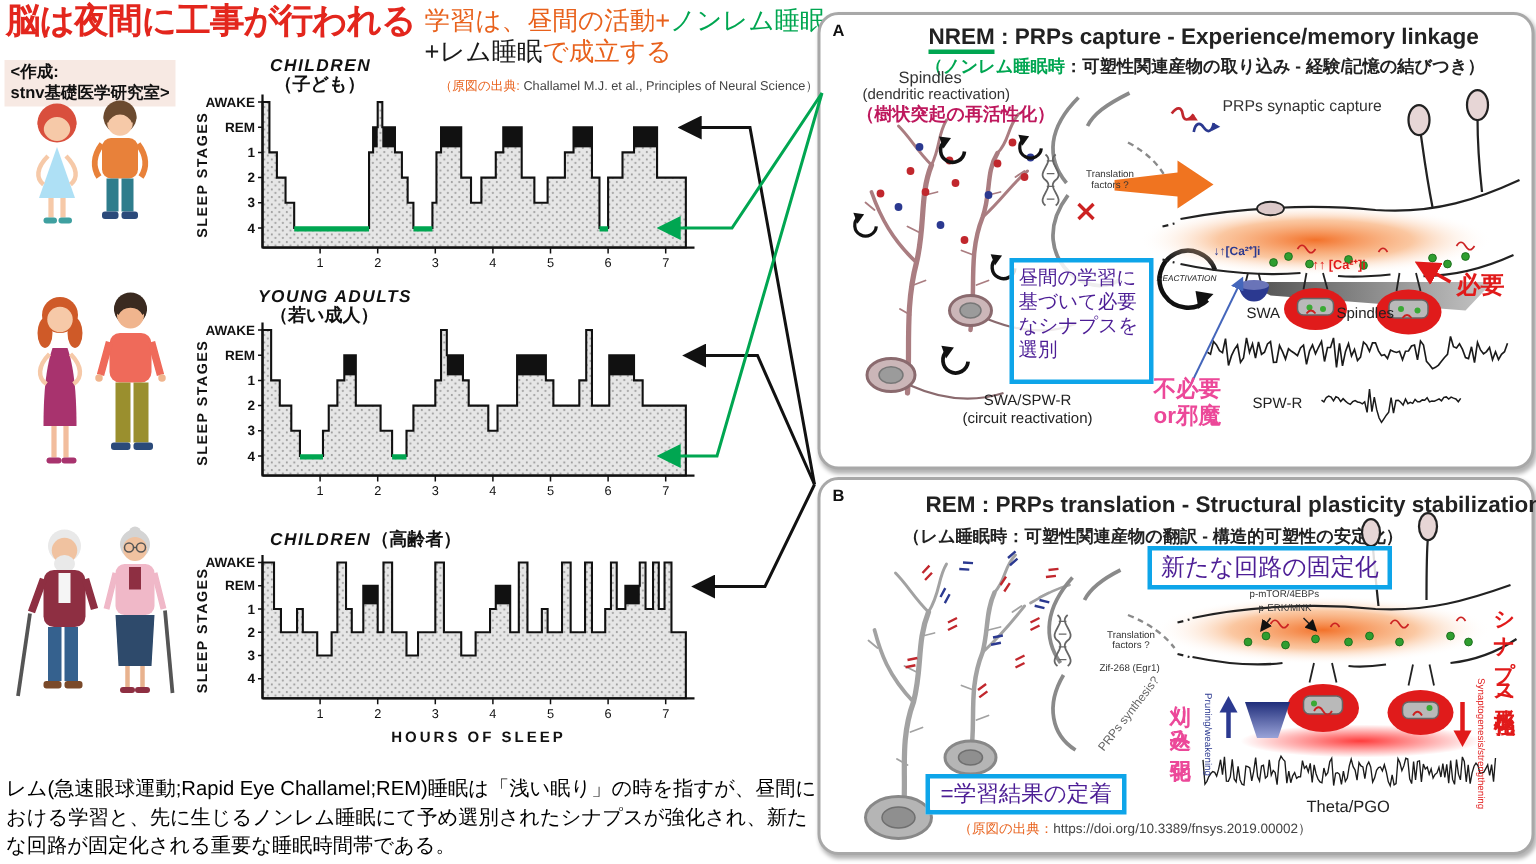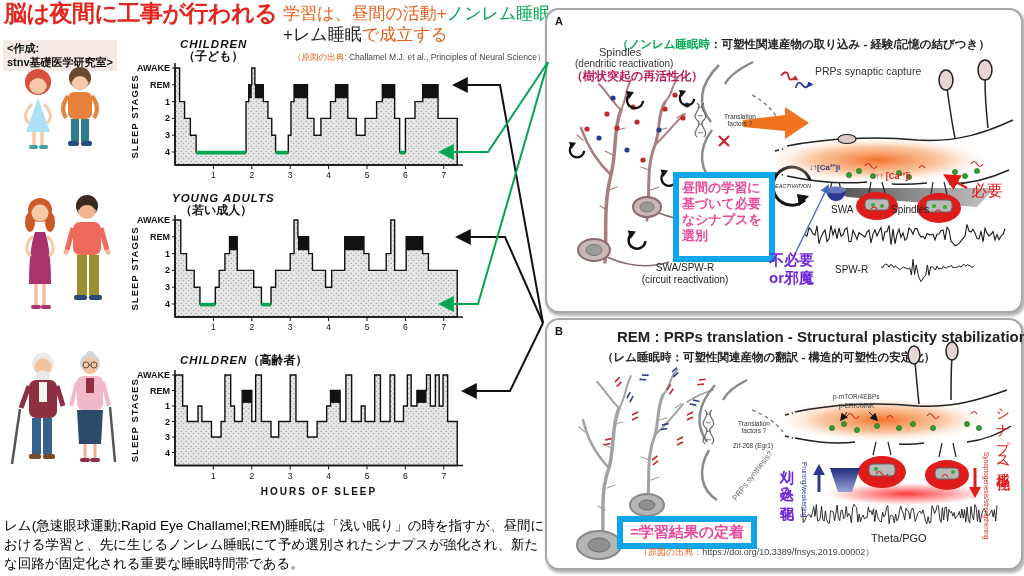--- a/index.html
+++ b/index.html
@@ -18,24 +18,24 @@
   .src-note{font-size:8.5px;color:#444;}
   .panel{position:absolute;left:545px;width:474px;background:#fff;border:2px solid #a8a8a8;
          border-radius:14px;box-shadow:1.5px 2.5px 3px rgba(0,0,0,.3);}
   #panel-a{top:8px;height:301px;} #panel-b{top:318px;height:248px;}
   .pnl-tag{position:absolute;left:8px;top:5px;font-size:11px;font-weight:bold;color:#111;}
   .pnl-title{position:absolute;font-size:15px;color:#222;white-space:nowrap;}
   .pnl-title b{font-weight:bold;}
   .u-green{border-bottom:3px solid #00a651;padding-bottom:0px;font-weight:bold;}
   .pnl-sub{position:absolute;font-size:11.5px;font-weight:bold;color:#222;white-space:nowrap;}
   .tiny{font-size:6.5px;color:#333;line-height:1.15;}
-  .redbox{position:absolute;border:6px solid #0ea5e9;color:#ec4899;font-weight:bold;background:rgba(255,255,255,.85);}
+  .redbox{position:absolute;border:3px solid #0ea5e9;color:#4c1d95;font-weight:normal;background:rgba(255,255,255,.85);}
   #sel-box{left:126px;top:162px;width:84px;height:74px;font-size:13px;line-height:1.22;padding:2px 3px;white-space:normal;}
-  .bluetxt{color:#6d28d9;font-weight:bold;}
-  .redtxt{color:#e11a1a;font-weight:normal;}
+  .bluetxt{color:#ec4899;font-weight:bold;}
+  .redtxt{color:#e11a1a;font-weight:bold;}
   #footer-text{left:4px;top:516px;width:545px;font-size:13.5px;line-height:1.42;color:#000;white-space:normal;}
   svg{display:block;}
   .noptr{pointer-events:none;}
 </style>
 </head>
 <body>
 
 <div id="page">
 
   <svg width="0" height="0" style="position:absolute" aria-hidden="true">
@@ -301,20 +301,21 @@
       <text x="242" y="143.5" text-anchor="middle" font-size="8.5" fill="#111" font-family="&quot;Liberation Sans&quot;,sans-serif">5</text>
       <line x1="280.4" y1="130.5" x2="280.4" y2="134.5" stroke="#111" stroke-width="1"></line>
       <text x="280.4" y="143.5" text-anchor="middle" font-size="8.5" fill="#111" font-family="&quot;Liberation Sans&quot;,sans-serif">6</text>
       <line x1="318.8" y1="130.5" x2="318.8" y2="134.5" stroke="#111" stroke-width="1"></line>
       <text x="318.8" y="143.5" text-anchor="middle" font-size="8.5" fill="#111" font-family="&quot;Liberation Sans&quot;,sans-serif">7</text>
       <text x="194" y="159.5" text-anchor="middle" font-size="10" font-weight="bold" letter-spacing="2" fill="#111" font-family="&quot;Liberation Sans&quot;,sans-serif">HOURS OF SLEEP</text>
     </svg>
 
   <div id="panel-a" class="panel">
     <div class="pnl-tag">A</div>
+    <div class="pnl-title" style="left:72px;top:6px"><b class="u-green">NREM</b><b> : PRPs capture - Experience/memory linkage</b></div>
     <div class="pnl-sub" style="left:70px;top:27px"><span class="grn">（ノンレム睡眠時</span><span>：可塑性関連産物の取り込み - 経験/記憶の結びつき）</span></div>
 
     <svg class="abs noptr" style="left:0;top:0" width="474" height="301" viewBox="0 0 474 301">
 
       <g stroke="#aa7d81" fill="none" stroke-linecap="round">
         <path d="M58,252 C60,225 56,195 64,165 C70,140 66,120 74,100" stroke-width="3.5"></path>
         <path d="M64,165 C48,150 40,135 34,118" stroke-width="2.5"></path>
         <path d="M74,100 C80,88 78,80 84,70" stroke-width="2"></path>
         <path d="M74,100 C64,90 60,82 52,74" stroke-width="2"></path>
         <path d="M100,210 C104,185 98,160 108,135 C114,118 110,105 118,92" stroke-width="3"></path>
@@ -569,20 +570,21 @@
         <line x1="272" y1="172" x2="272" y2="152" stroke="#2b3990" stroke-width="3"></line>
         <polygon points="272,144 266,155 278,155" fill="#2b3990"></polygon>
       </g>
       <g>
         <line x1="428" y1="148" x2="428" y2="170" stroke="#e11a1a" stroke-width="3"></line>
         <polygon points="428,178 422,167 434,167" fill="#e11a1a"></polygon>
       </g>
       <polyline fill="none" stroke="#1a1a1a" stroke-width="0.9" points="255.0,186.6 256.3,202.7 257.6,200.9 258.9,197.7 260.2,195.7 261.5,194.4 262.8,194.9 264.1,197.5 265.4,192.8 266.7,186.5 268.0,196.4 269.3,184.6 270.6,200.8 271.9,200.9 273.2,197.9 274.5,186.2 275.8,199.3 277.1,201.2 278.4,190.9 279.7,199.8 281.0,202.8 282.3,203.4 283.6,190.8 284.9,191.1 286.2,192.0 287.5,200.6 288.8,194.2 290.1,185.0 291.4,197.7 292.7,200.7 294.0,190.7 295.3,190.2 296.6,198.8 297.9,197.5 299.2,186.6 300.5,196.8 301.8,193.6 303.1,195.1 304.4,203.1 305.7,187.5 307.0,184.2 308.3,186.1 309.6,187.5 310.9,202.1 312.2,194.0 313.5,201.8 314.8,197.2 316.1,195.1 317.4,198.9 318.7,197.8 320.0,197.9 321.3,187.1 322.6,192.2 323.9,190.7 325.2,194.7 326.5,188.9 327.8,201.7 329.1,189.9 330.4,196.0 331.7,199.4 333.0,201.3 334.3,201.9 335.6,192.0 336.9,197.0 338.2,195.1 339.5,187.9 340.8,185.5 342.1,203.7 343.4,195.5 344.7,195.1 346.0,196.2 347.3,202.9 348.6,194.0 349.9,200.9 351.2,198.7 352.5,190.7 353.8,186.1 355.1,191.1 356.4,193.4 357.7,200.1 359.0,188.4 360.3,190.6 361.6,191.3 362.9,199.1 364.2,190.4 365.5,188.0 366.8,191.3 368.1,201.4 369.4,198.6 370.7,193.5 372.0,191.7 373.3,191.3 374.6,194.0 375.9,189.8 377.2,194.5 378.5,201.1 379.8,203.9 381.1,196.6 382.4,203.2 383.7,202.4 385.0,185.8 386.3,188.5 387.6,193.7 388.9,190.6 390.2,185.5 391.5,186.0 392.8,199.2 394.1,202.4 395.4,187.7 396.7,200.0 398.0,187.6 399.3,187.2 400.6,201.3 401.9,189.4 403.2,192.7 404.5,191.4 405.8,196.2 407.1,192.6 408.4,198.7 409.7,196.3 411.0,195.3 412.3,191.5 413.6,198.0 414.9,189.0 416.2,198.2 417.5,189.6 418.8,202.1 420.1,187.0 421.4,199.6 422.7,202.9 424.0,186.4 425.3,196.1 426.6,199.9 427.9,184.6 429.2,187.6 430.5,201.2 431.8,189.9 433.1,202.4 434.4,195.2 435.7,190.8 437.0,188.8 438.3,190.3 439.6,195.5 440.9,195.2 442.2,194.8 443.5,192.4 444.8,189.9 446.1,197.0 447.4,189.8 448.7,201.1 450.0,185.3"></polyline>
     </svg>
 
+    <div class="redbox" style="left:218px;top:44px;font-size:16px;padding:1px 6px">新たな回路の固定化</div>
     <div class="redbox" style="left:70px;top:196px;font-size:15px;padding:1px 7px">=学習結果の定着</div>
     <div class="lbl tiny wrap" style="left:184px;top:100px;width:46px;text-align:center">Translation factors ?</div>
     <div class="lbl tiny" style="left:186px;top:122px">Zif-268 (Egr1)</div>
     <div class="lbl" style="left:176px;top:152px;font-size:8px;color:#666;transform:rotate(-52deg)">PRPs synthesis?</div>
     <div class="lbl vert bluetxt" style="left:232px;top:140px;font-size:14px">刈り込み/弱化</div>
     <div class="lbl vert" style="left:254px;top:142px;font-size:6.5px;color:#2b3990">Pruning/weakening</div>
     <div class="lbl tiny" style="left:286px;top:73px">p-mTOR/4EBPs</div>
     <div class="lbl tiny" style="left:292px;top:82px">p-ERK/MNK</div>
     <div class="lbl vert" style="left:436px;top:132px;font-size:6.5px;color:#e11a1a">Synaptogenesis/strengthening</div>
     <div class="lbl vert redtxt" style="left:448px;top:78px;font-size:14px">シナプス形成/強化</div>

